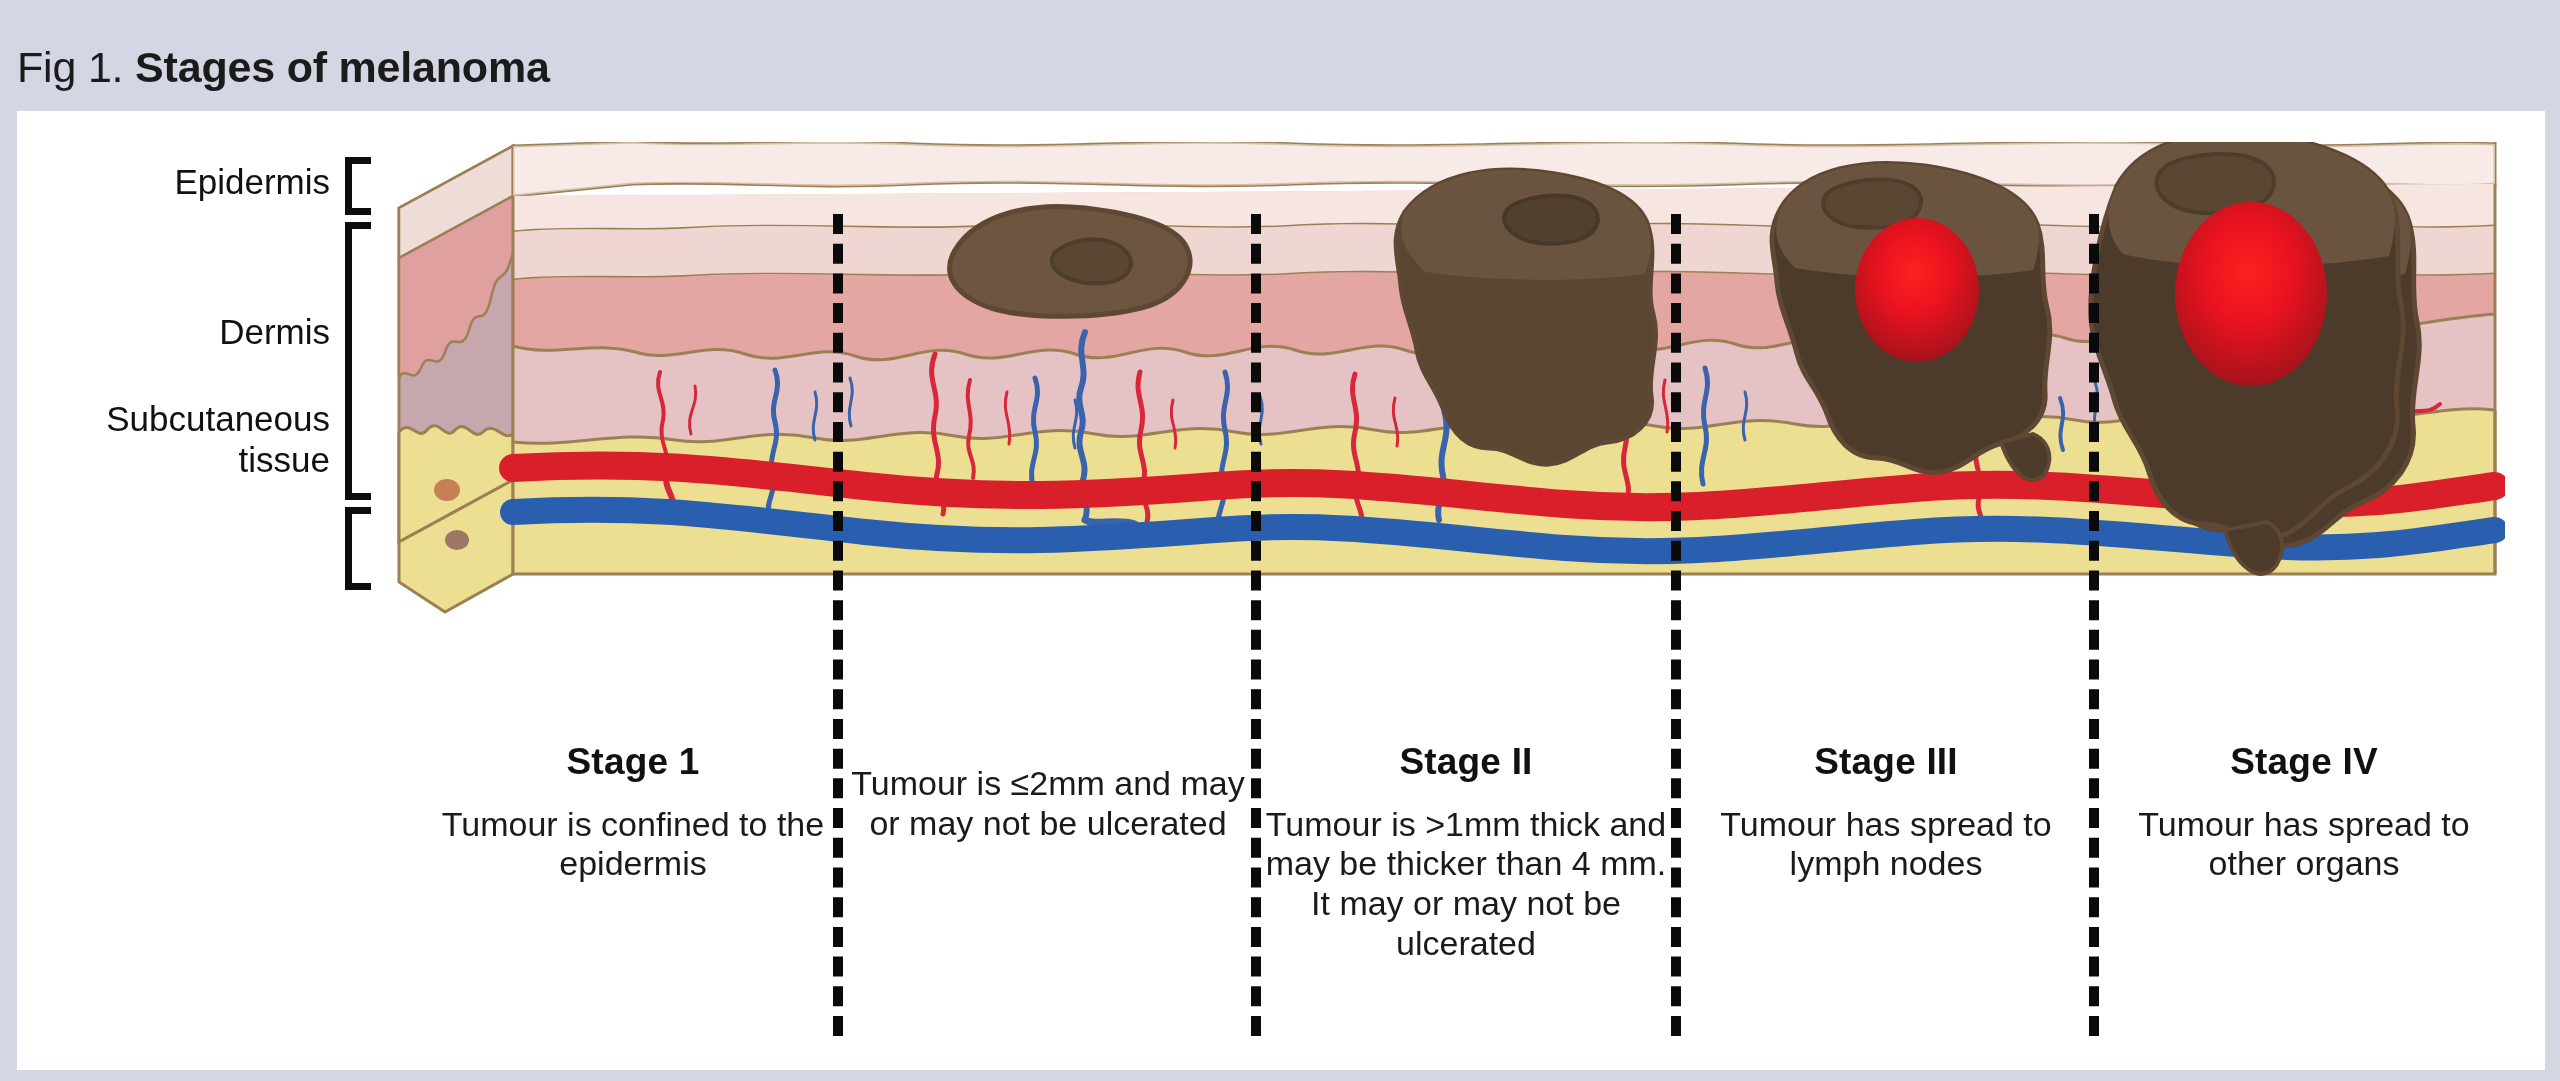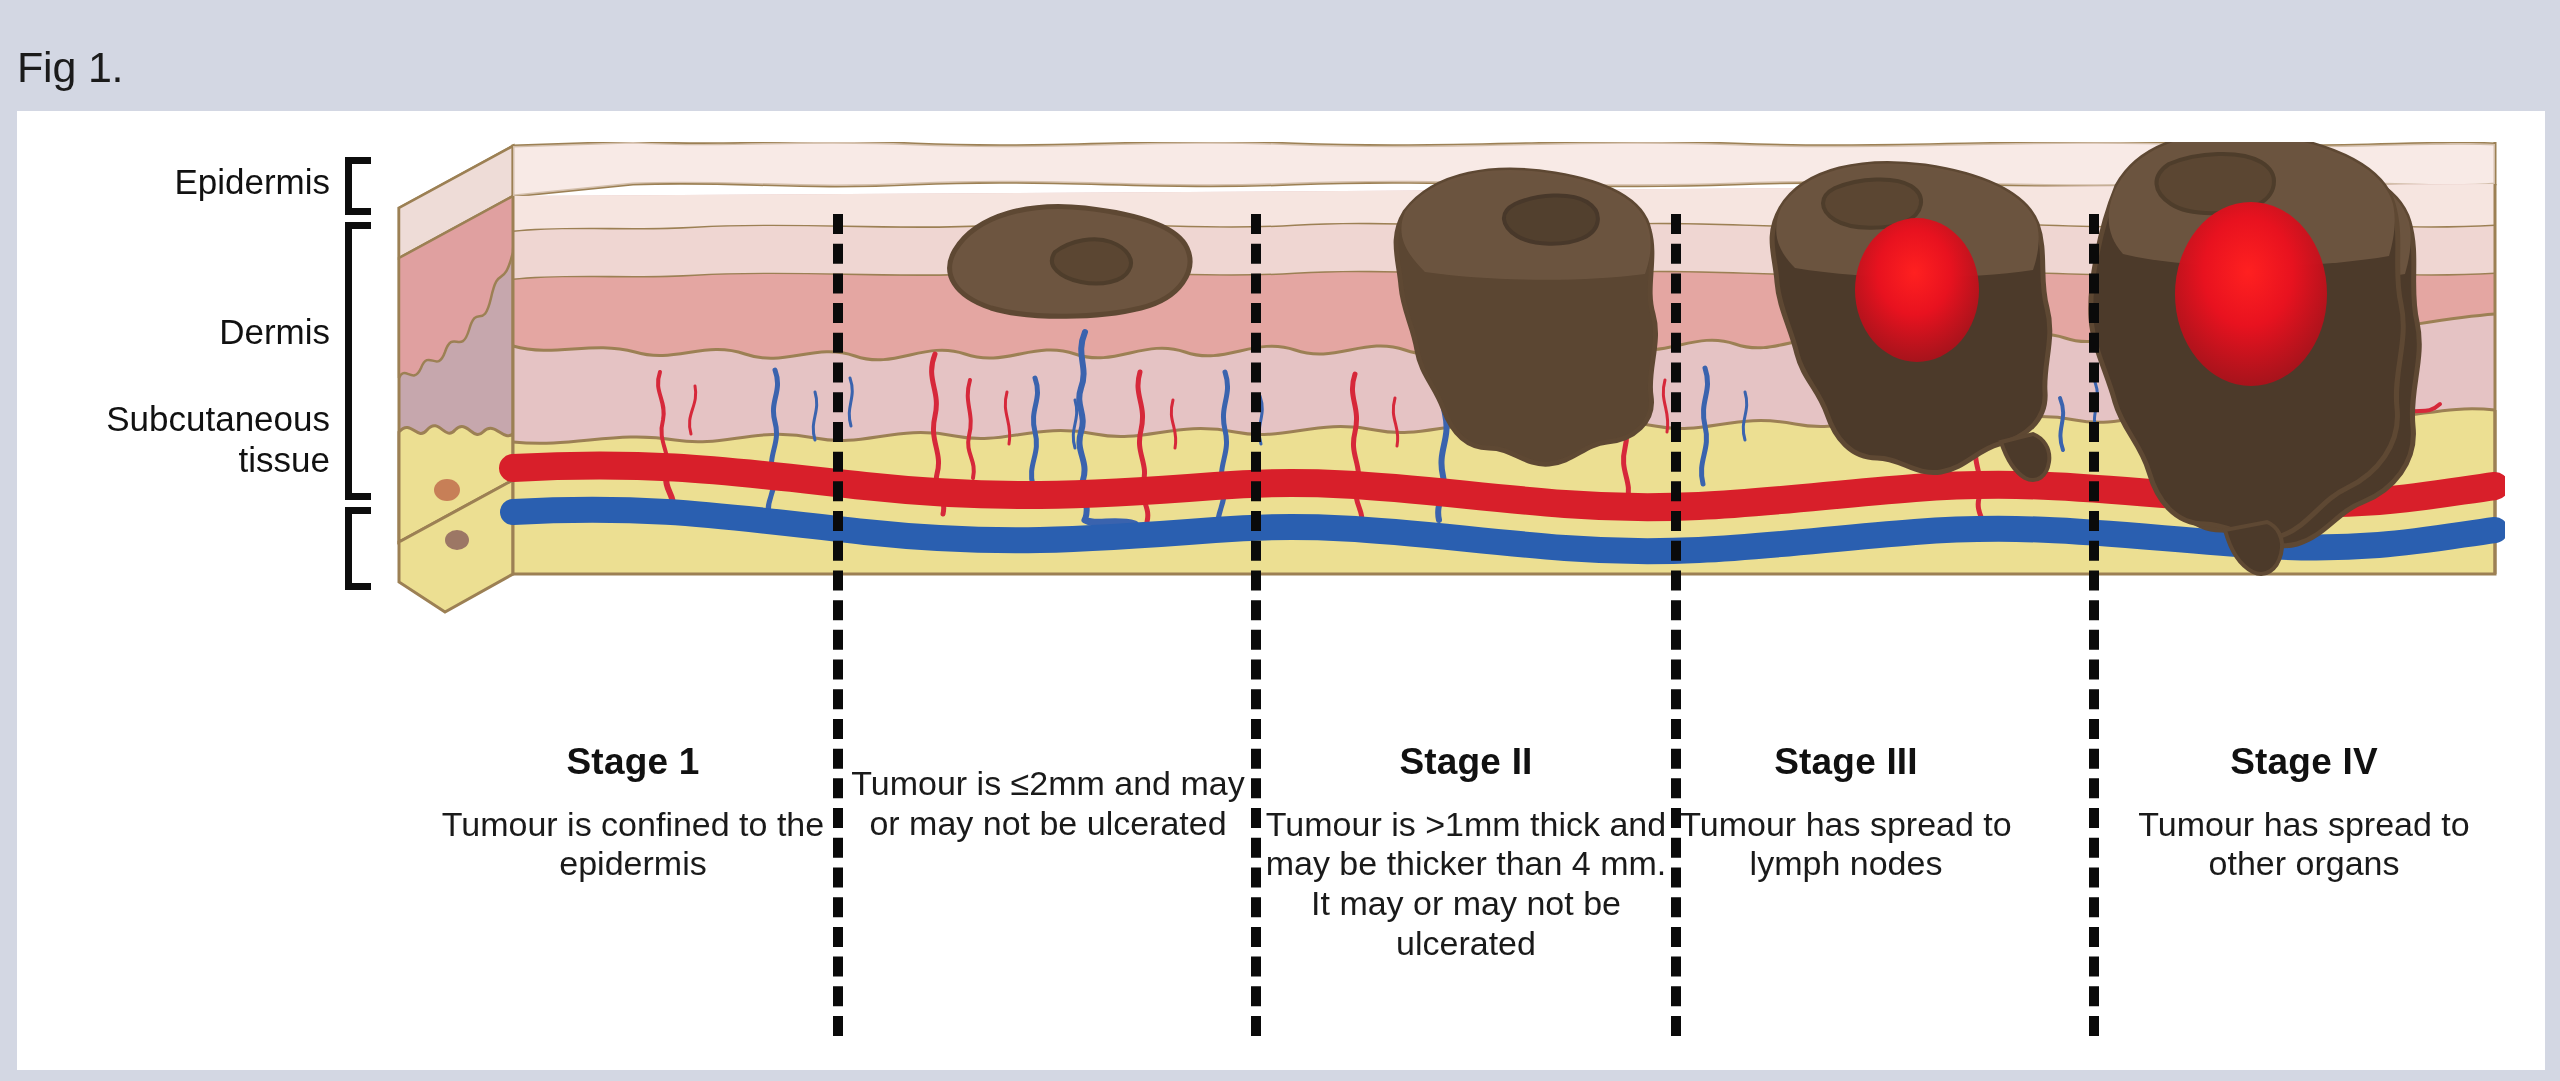--- a/index.html
+++ b/index.html
@@ -77,21 +77,21 @@
     font-size:34px; font-weight:400; color:#1a1a1a;
     line-height:1.17;
   }
 </style>
 </head>
 <body>
 
 <div id="figure-root">
 
   <div id="figure-caption">
-    <span class="cap-label">Fig 1. </span>
+    <span class="cap-label">Fig 1. </span><span class="cap-title">Stages of melanoma</span>
   </div>
 
   <div id="figure-panel"></div>
 
   <div class="layer-label" id="layer-label-epidermis">Epidermis</div>
   <div class="layer-label" id="layer-label-dermis">Dermis</div>
   <div class="layer-label" id="layer-label-subcut">Subcutaneous
 tissue</div>
 
   <div class="layer-bracket" id="layer-bracket-epidermis"></div>
@@ -389,21 +389,21 @@
 
   <div class="stage-column" style="left:1261px; width:410px;">
     <div class="stage-name">Stage II</div>
     <div class="stage-desc">Tumour is &gt;1mm
 thick and may be
 thicker than 4 mm.
 It may or may not
 be ulcerated</div>
   </div>
 
-  <div class="stage-column" style="left:1641px; width:410px;">
+  <div class="stage-column" style="left:1681px; width:410px;">
     <div class="stage-name">Stage III</div>
     <div class="stage-desc">Tumour has
 spread to lymph
 nodes</div>
   </div>
 
   <div class="stage-column" style="left:2099px; width:410px;">
     <div class="stage-name">Stage IV</div>
     <div class="stage-desc">Tumour has
 spread to other

